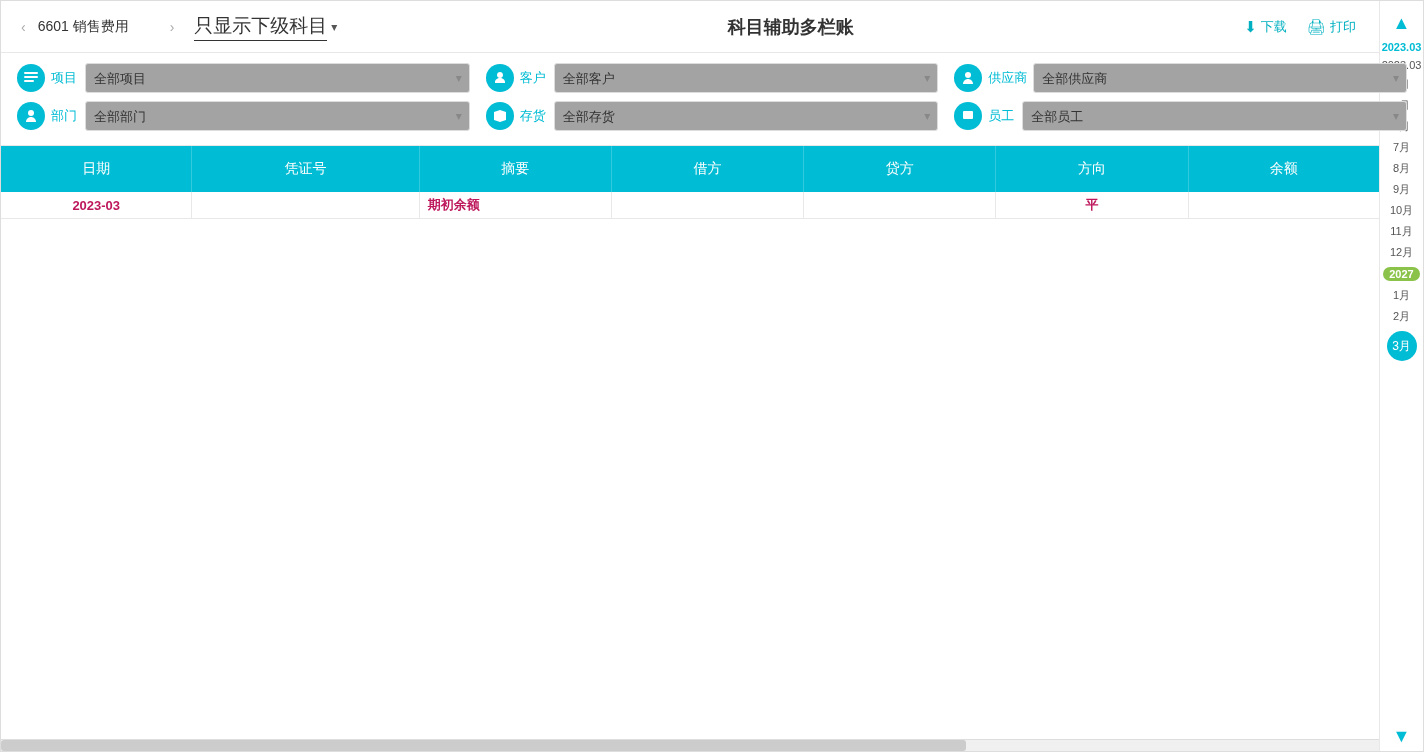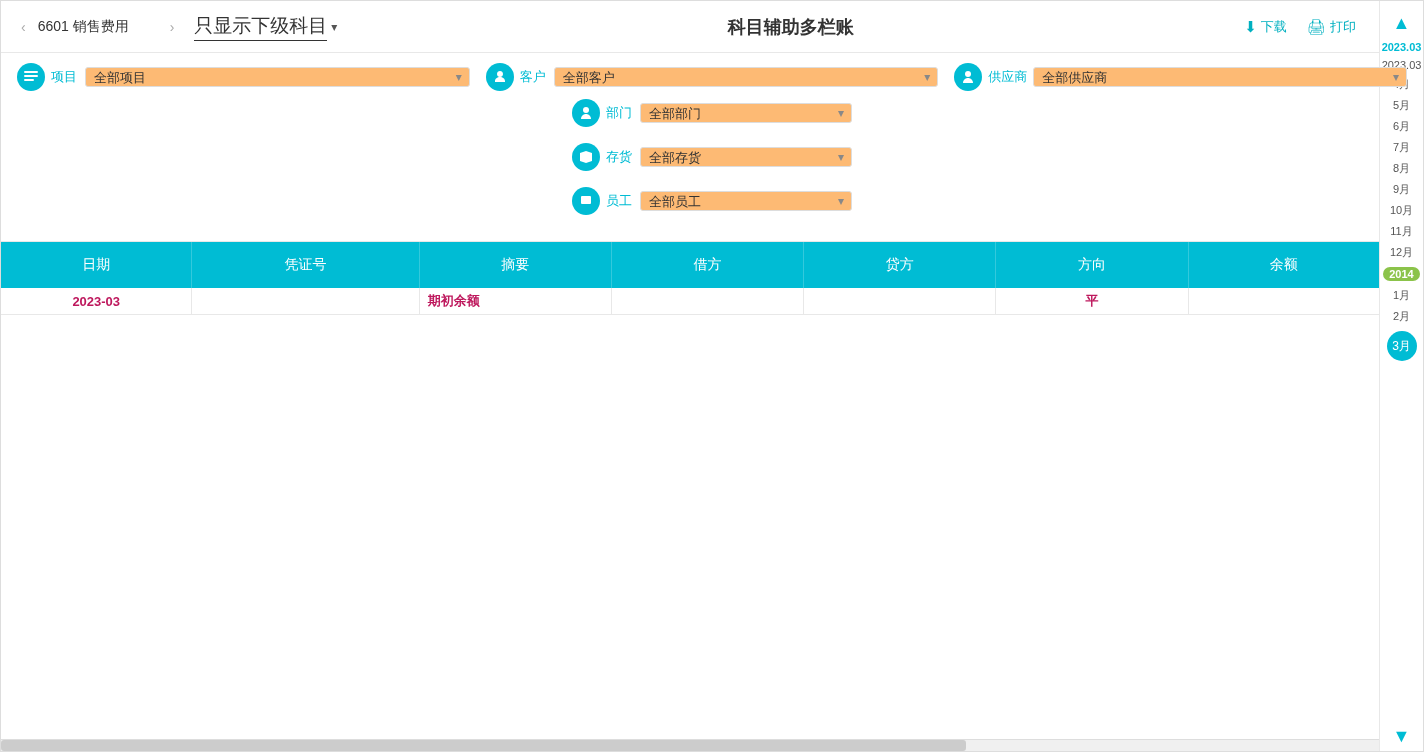--- a/index.html
+++ b/index.html
@@ -96,22 +96,21 @@
       background: #fff;
       border-bottom: 1px solid #e8e8e8;
     }
     .filter-row {
       display: flex;
       align-items: center;
       gap: 16px;
       margin-bottom: 8px;
     }
     .filter-row:last-child {
-      margin-bottom: 16px;
-      flex-direction: column;
+      margin-bottom: 4px;
     }
     .filter-item {
       display: flex;
       align-items: center;
       gap: 6px;
       flex: 1;
       min-width: 280px;
     }
     .filter-icon {
       width: 28px;
@@ -130,27 +129,27 @@
       font-size: 13px;
       font-weight: 500;
       min-width: 28px;
     }
     .select-wrapper {
       flex: 1;
       position: relative;
     }
     .select-wrapper select {
       width: 100%;
-      height: 20px;
+      height: 30px;
       border: 1px solid #ddd;
       border-radius: 3px;
       padding: 0 28px 0 8px;
       font-size: 13px;
       color: #333;
-      background: #fdba74;
+      background: #a3a3a3;
       appearance: none;
       -webkit-appearance: none;
       cursor: pointer;
     }
     .select-wrapper::after {
       content: '▾';
       position: absolute;
       right: 8px;
       top: 50%;
       transform: translateY(-50%);
@@ -299,21 +298,21 @@
       <div class="period-label">4月</div>
       <div class="period-label">5月</div>
       <div class="period-label">6月</div>
       <div class="period-label">7月</div>
       <div class="period-label">8月</div>
       <div class="period-label">9月</div>
       <div class="period-label">10月</div>
       <div class="period-label">11月</div>
       <div class="period-label">12月</div>
       <div style="margin: 2px auto;">
-        <span class="year-badge">2014</span>
+        <span class="year-badge">2027</span>
       </div>
       <div class="period-label">1月</div>
       <div class="period-label">2月</div>
       <div style="margin: 2px auto;">
         <div class="month-active-teal">3月</div>
       </div>
     </div>
     <div class="sidebar-arrow">▼</div>
   </div>
 

